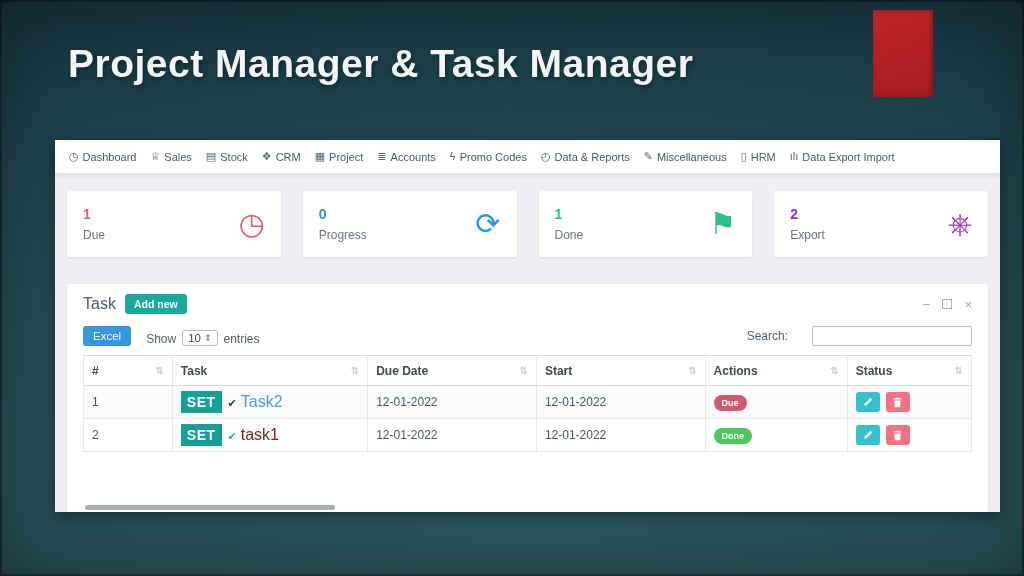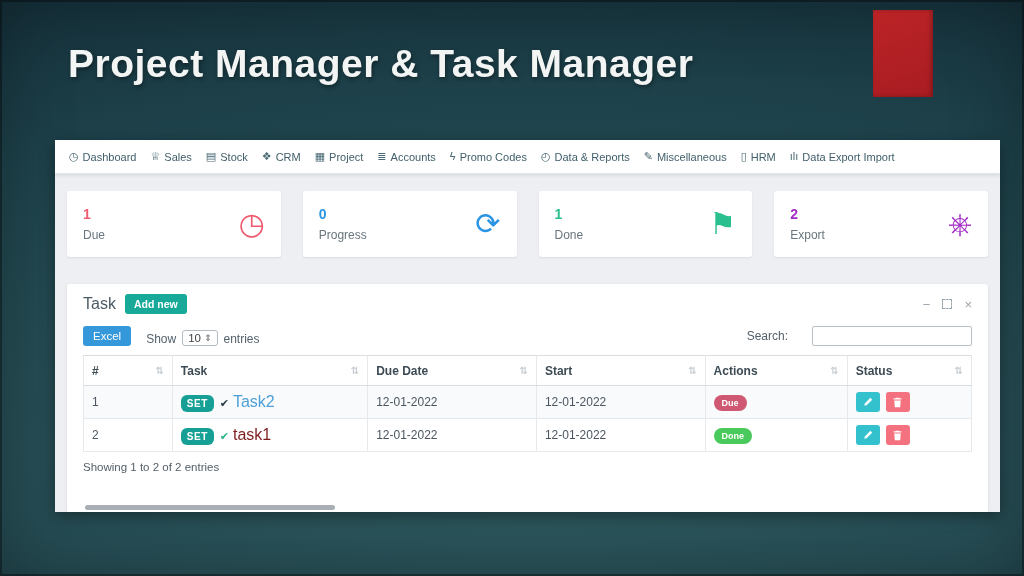--- a/index.html
+++ b/index.html
@@ -49,22 +49,22 @@
   .search-wrap{margin-left:auto;display:flex;align-items:center;gap:24px;font-size:12px;color:#53616b;}
   .search-input{width:150px;height:18px;border:1px solid #b9c0c6;border-radius:2px;padding:0 4px;font-size:11px;}
 
   table.tasks{width:calc(100% - 32px);margin:0 16px;border-collapse:collapse;font-size:12px;color:#4a5560;}
   .tasks th,.tasks td{border:1px solid #e6e9ec;padding:0 8px;text-align:left;}
   .tasks th{height:29px;font-weight:bold;color:#3d4b55;border-top-color:#d7dde1;border-bottom-color:#d7dde1;
     cursor:pointer;position:relative;}
   .sort{float:right;color:#c6ccd2;font-size:10px;margin-top:1px;}
   .tasks td{height:32px;}
   .tasks tbody tr:nth-child(odd){background:#f8fafb;}
-  .set-badge{background:#16a095;color:#fff;font-size:10px;font-weight:bold;letter-spacing:.5px;
-    padding:3px 6px;border-radius:6px;cursor:pointer;}
+  .set-badge{background:#16a095;color:#fff;font-size:14px;font-weight:bold;letter-spacing:.5px;
+    padding:3px 6px;border-radius:0;cursor:pointer;}
   .check{font-size:11px;margin:0 4px 0 6px;}
   .task-link{text-decoration:none;font-size:16px;cursor:pointer;}
   .status-pill{color:#fff;font-size:9px;font-weight:bold;padding:3px 8px;border-radius:9px;}
   .act{width:24px;height:20px;border:none;border-radius:3px;margin-right:6px;cursor:pointer;
     display:inline-flex;align-items:center;justify-content:center;vertical-align:middle;}
   .act.edit{background:#34c1ce;}
   .act.del{background:#f4717f;}
 
   .tfoot{padding:9px 16px 0;font-size:11.5px;color:#55606a;}
   .hscroll{position:absolute;left:30px;bottom:3px;width:250px;height:5px;border-radius:3px;
@@ -264,18 +264,17 @@
                   <svg width="9" height="11" viewBox="0 0 14 16" fill="#fff">
                     <path d="M4.5 1.5V.5h5v1H13v2H1v-2h3.5zM2 5h10l-.8 10.5H2.8L2 5z"></path>
                   </svg>
                 </button>
               </td>
             </tr>
 
         </tbody>
       </table>
 
-      <div class="tfoot">Showing 1 to 2 of 2 entries</div>
     </div>
 
     <div class="hscroll"></div>
   </div>
 </div>
 
 </body></html>

